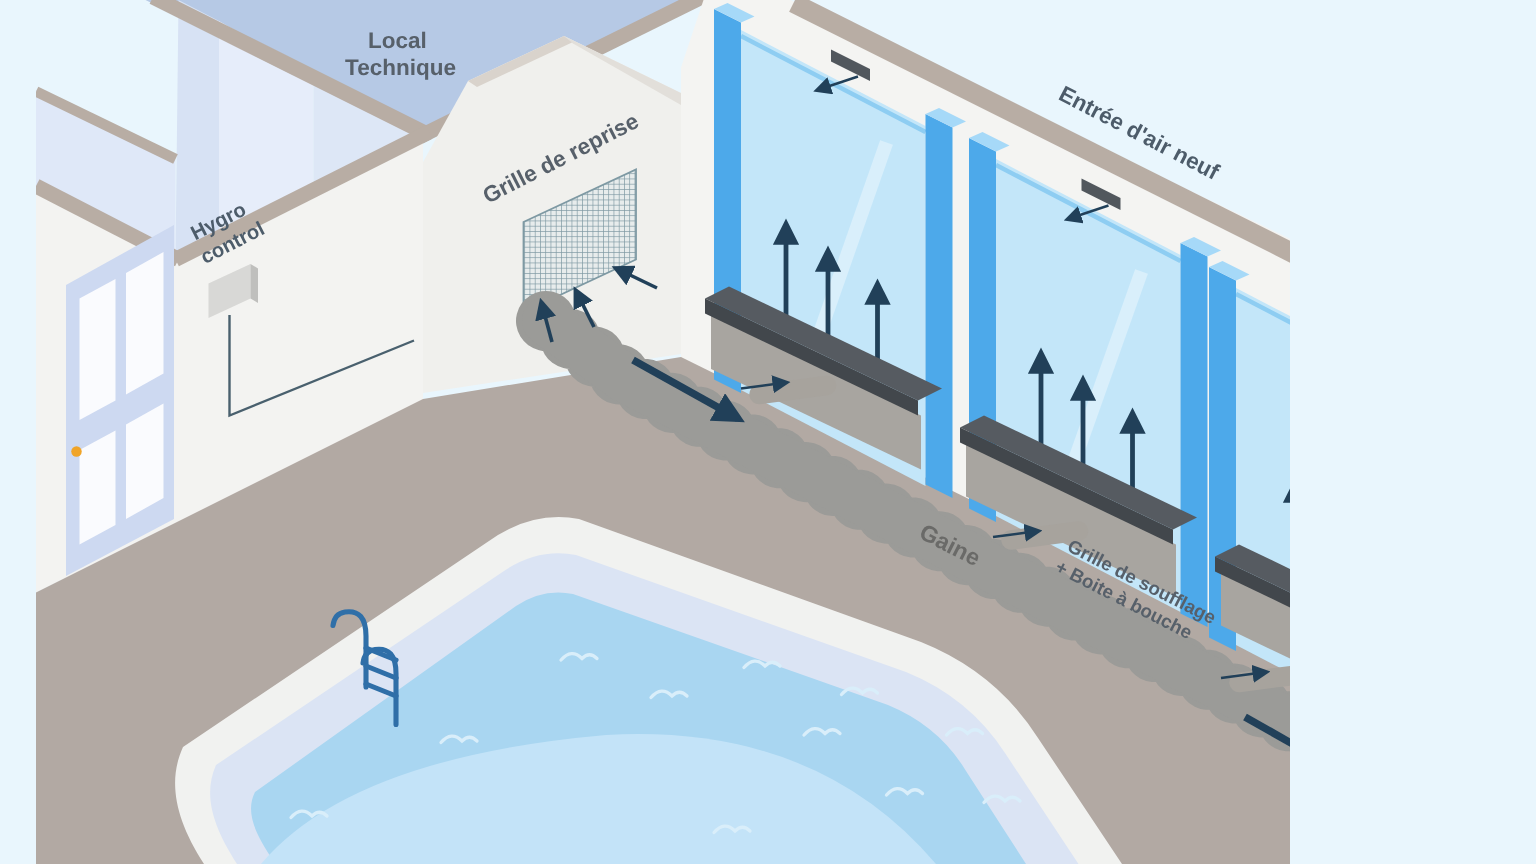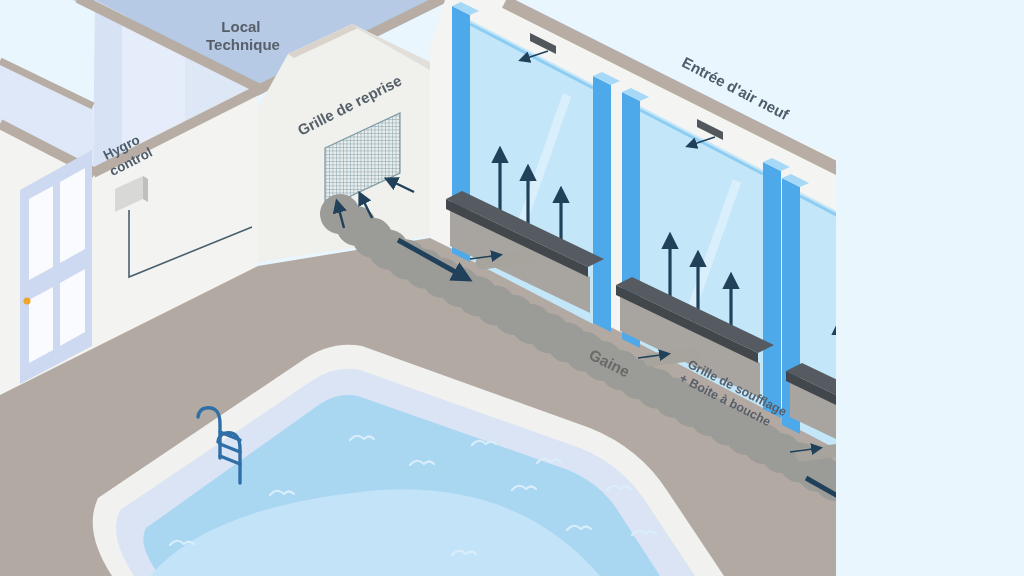--- a/index.html
+++ b/index.html
@@ -1,16 +1,16 @@
 <!DOCTYPE html>
 <html><head>
 <meta charset="utf-8">
 <style>
   html,body{margin:0;padding:0;background:#e9f6fd;}
-  .stage{width:836px;height:576px;position:relative;overflow:hidden;}
+  .stage{width:836px;height:576px;position:relative;overflow:hidden;margin-left:24px;}
   svg{display:block;}
   text{font-family:"Liberation Sans","DejaVu Sans",sans-serif;font-weight:600;}
   .lbl{fill:#4d5c6a;}
   .lbl-gray{fill:#6a6a68;}
   .lbl-mid{fill:#57606a;}
 </style>
 </head>
 <body>
 
 <div class="stage">

